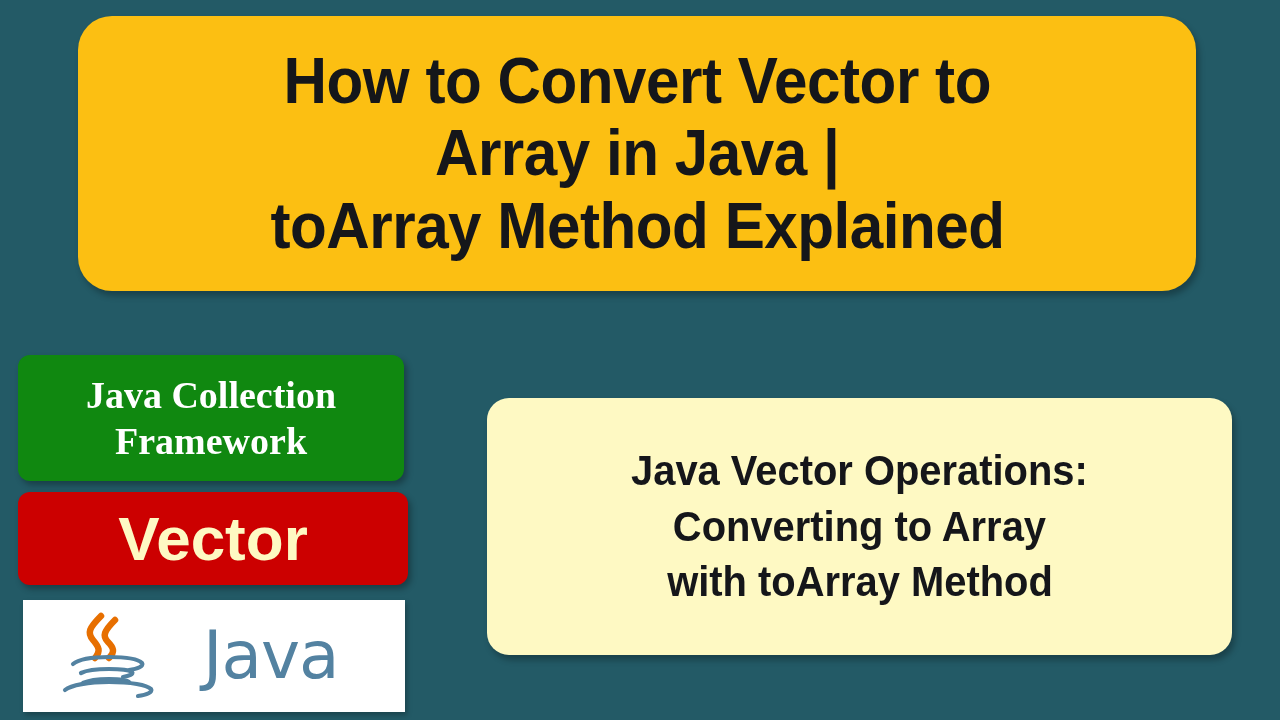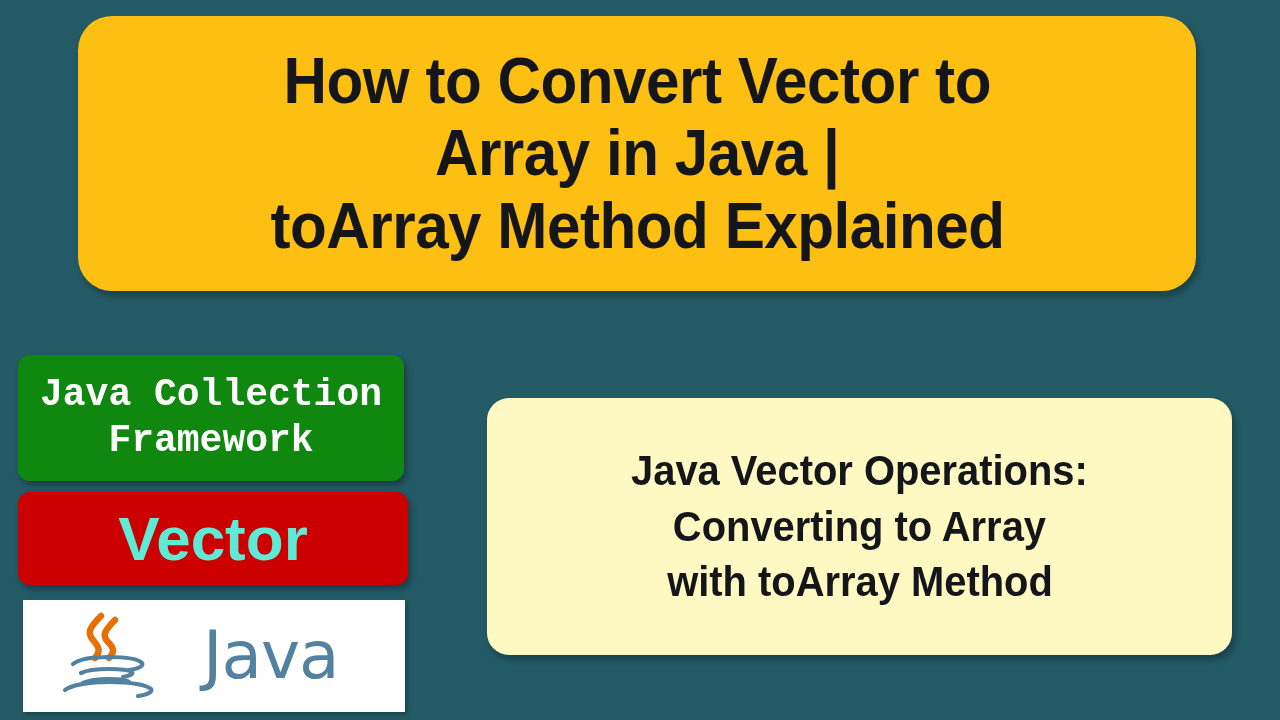--- a/index.html
+++ b/index.html
@@ -56,21 +56,21 @@
     background: #108810;
     border-radius: 12px;
     box-shadow: 3px 4px 6px rgba(0,0,0,0.30);
     display: flex;
     flex-direction: column;
     align-items: center;
     justify-content: center;
   }
   .badge-green-line {
     color: #FFFFFF;
-    font-family: Liberation Mono, monospace;
+    font-family: Liberation Serif, serif;
     font-weight: bold;
     font-size: 38px;
     line-height: 1.22;
     text-align: center;
     white-space: nowrap;
   }
 
   .badge-red {
     position: absolute;
     left: 18px;
@@ -78,21 +78,21 @@
     width: 390px;
     height: 93px;
     background: #CC0000;
     border-radius: 12px;
     box-shadow: 3px 4px 6px rgba(0,0,0,0.30);
     display: flex;
     align-items: center;
     justify-content: center;
   }
   .badge-red-label {
-    color: #5eead4;
+    color: #fef9c3;
     font-family: "Liberation Sans", sans-serif;
     font-weight: bold;
     font-size: 62px;
     line-height: 1;
     text-align: center;
     white-space: nowrap;
   }
 
   .java-logo-card {
     position: absolute;

